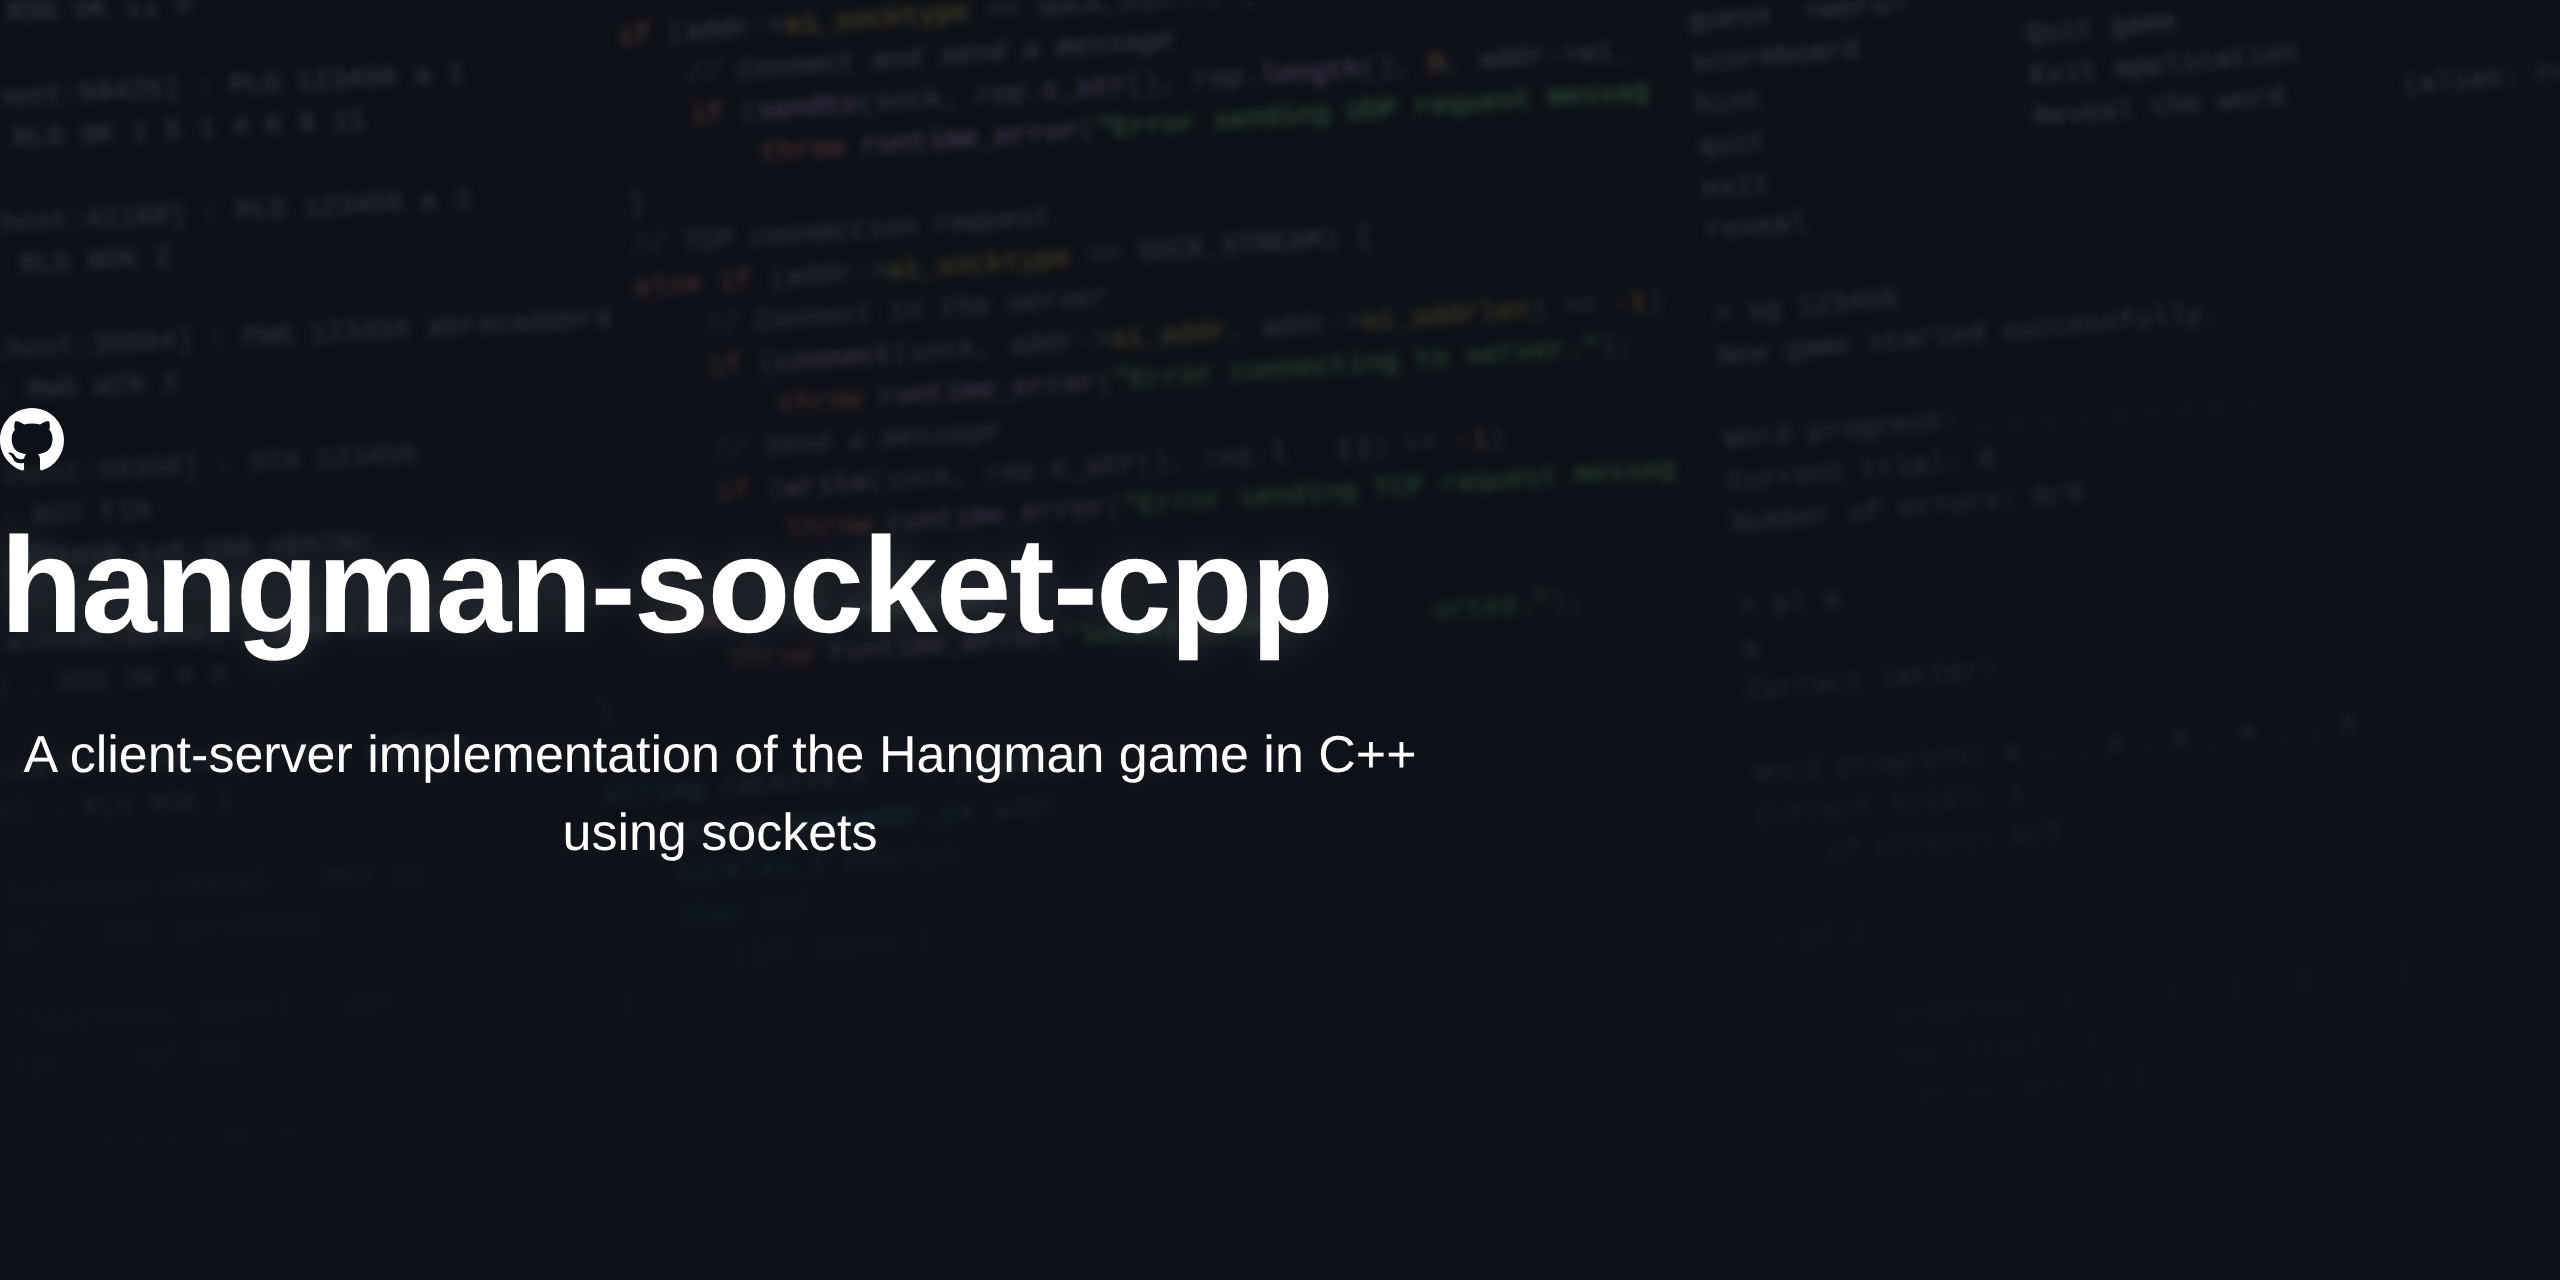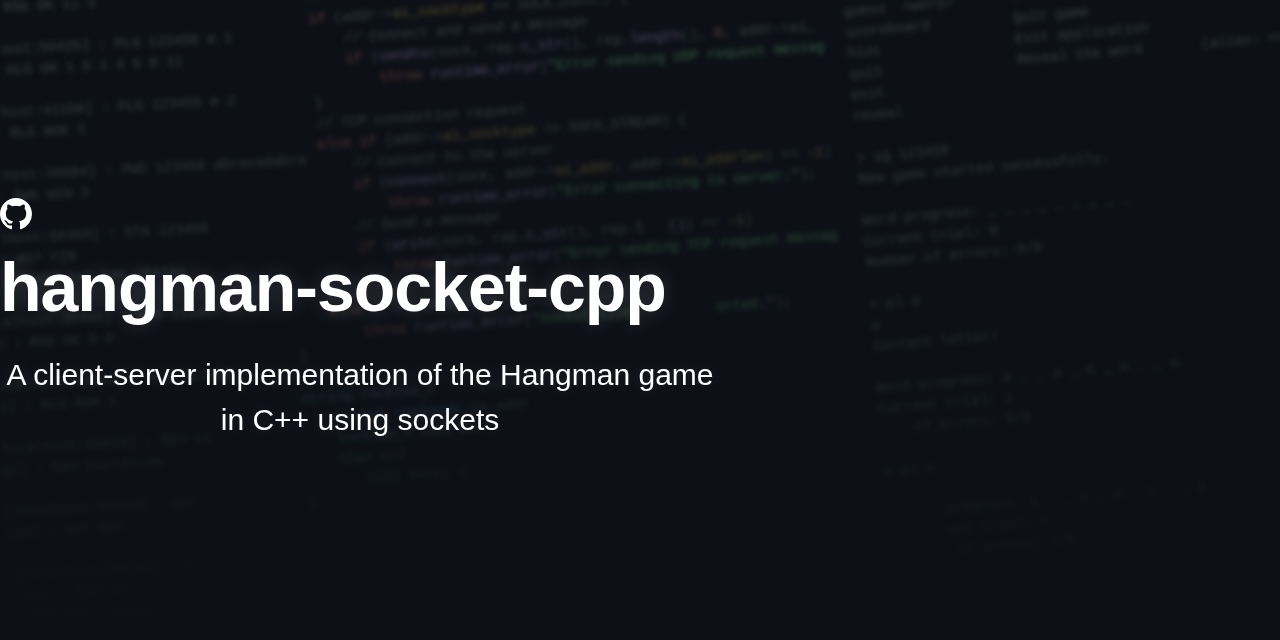--- a/index.html
+++ b/index.html
@@ -107,21 +107,21 @@
     .title {
       font-size: 68px;
       font-weight: 600;
       color: #ffffff;
       letter-spacing: -1px;
       margin-bottom: 26px;
       text-shadow: 0 0 20px rgba(255,255,255,0.15);
     }
 
     .subtitle {
-      font-size: 30px;
+      font-size: 26px;
       font-weight: 400;
       color: #ffffff;
       text-align: center;
       line-height: 1.5;
       max-width: 720px;
       text-shadow: 0 0 16px rgba(255,255,255,0.12);
     }
   </style>
 </head>
 <body>

